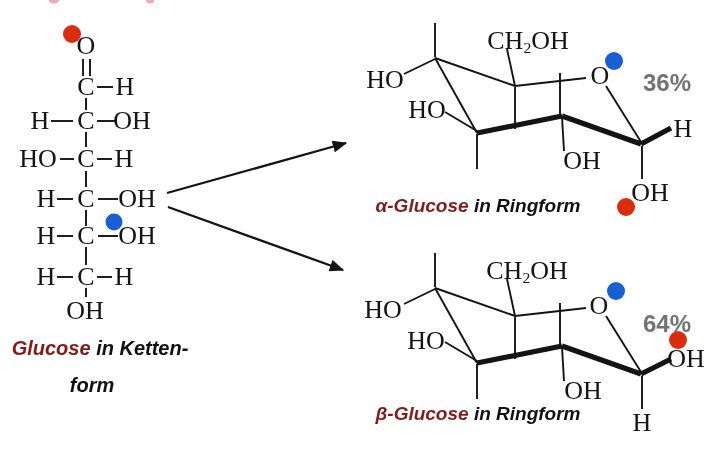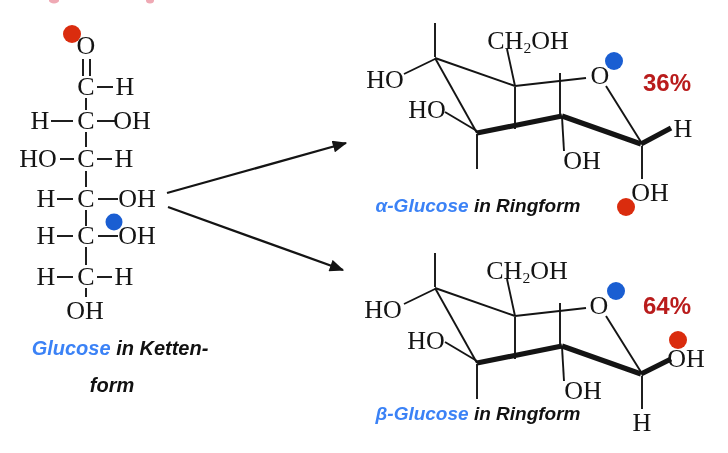--- a/index.html
+++ b/index.html
@@ -6,24 +6,24 @@
   body{width:728px;height:453px;background:#ffffff;position:relative;overflow:hidden;
        font-family:"Liberation Serif",serif;}
   #stage{position:absolute;inset:0;width:728px;height:453px;}
   svg{position:absolute;left:0;top:0;}
   .atom{position:absolute;transform:translate(-50%,-50%);font:26px "Liberation Serif",serif;
         color:#141414;white-space:nowrap;letter-spacing:0px;line-height:1;z-index:3;}
   .atom .sub{font-size:0.6em;vertical-align:-0.28em;}
   .caption{position:absolute;transform:translate(-50%,-50%);
            font:italic 700 19px "Liberation Sans",sans-serif;color:#111;
            white-space:nowrap;z-index:3;}
-  .caption-chain{font-size:20px;margin-left:20px;}
-  .blu{color:#3b82f6;}
+  .caption-chain{font-size:20px;}
+  .blu{color:#7f1d1d;}
   .pct{position:absolute;transform:translate(-50%,-50%);
-       font:700 24px "Liberation Sans",sans-serif;color:#b91c1c;white-space:nowrap;z-index:3;}
+       font:700 24px "Liberation Sans",sans-serif;color:#737373;white-space:nowrap;z-index:3;}
 </style>
 </head>
 <body>
 
 <div id="stage">
 
   <svg width="728" height="453" viewBox="0 0 728 453">
     <defs>
       <marker id="ah" markerUnits="userSpaceOnUse" markerWidth="15" markerHeight="12" viewBox="0 0 12 10" refX="11" refY="5" orient="auto">
         <path d="M0,0 L12,5 L0,10 z" fill="#141414"></path>
@@ -146,17 +146,17 @@
   </div>
 
   <div>
     <span class="atom" style="left:383px;top:310px">HO</span>
     <span class="atom" style="left:426px;top:341px">HO</span>
     <span class="atom" style="left:527px;top:272px"><span>CH</span><span class="sub">2</span><span>OH</span></span>
     <span class="atom" style="left:599px;top:306px">O</span>
     <span class="atom" style="left:583px;top:391px">OH</span>
     <span class="atom" style="left:686px;top:359px">OH</span>
     <span class="atom" style="left:642px;top:423px">H</span>
-    <span class="pct" style="left:667px;top:306px">64%</span>
+    <span class="pct" style="left:667px;top:324px">64%</span>
     <span class="caption" style="left:478px;top:414px"><span class="blu">β-Glucose</span><span> in Ringform</span></span>
   </div>
 
 </div>
 
 </body></html>

